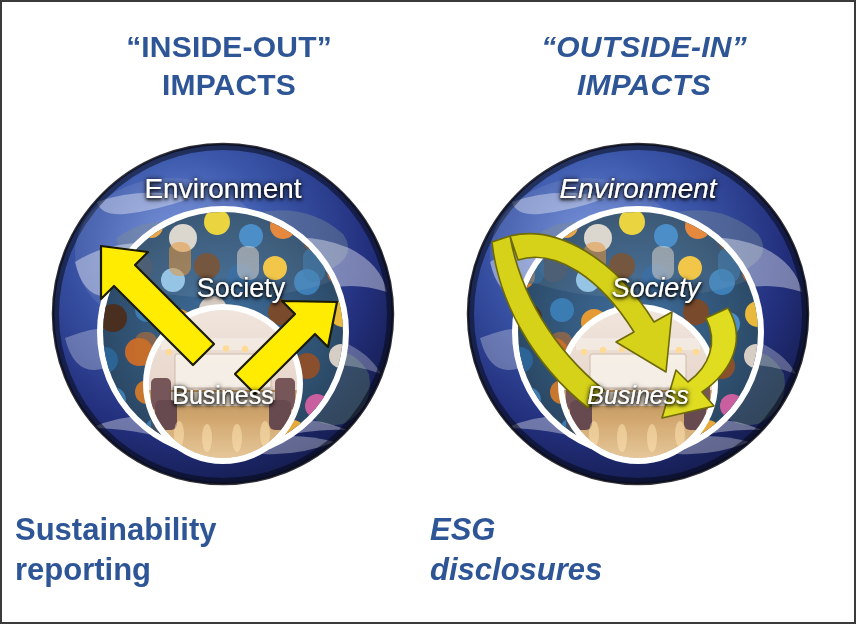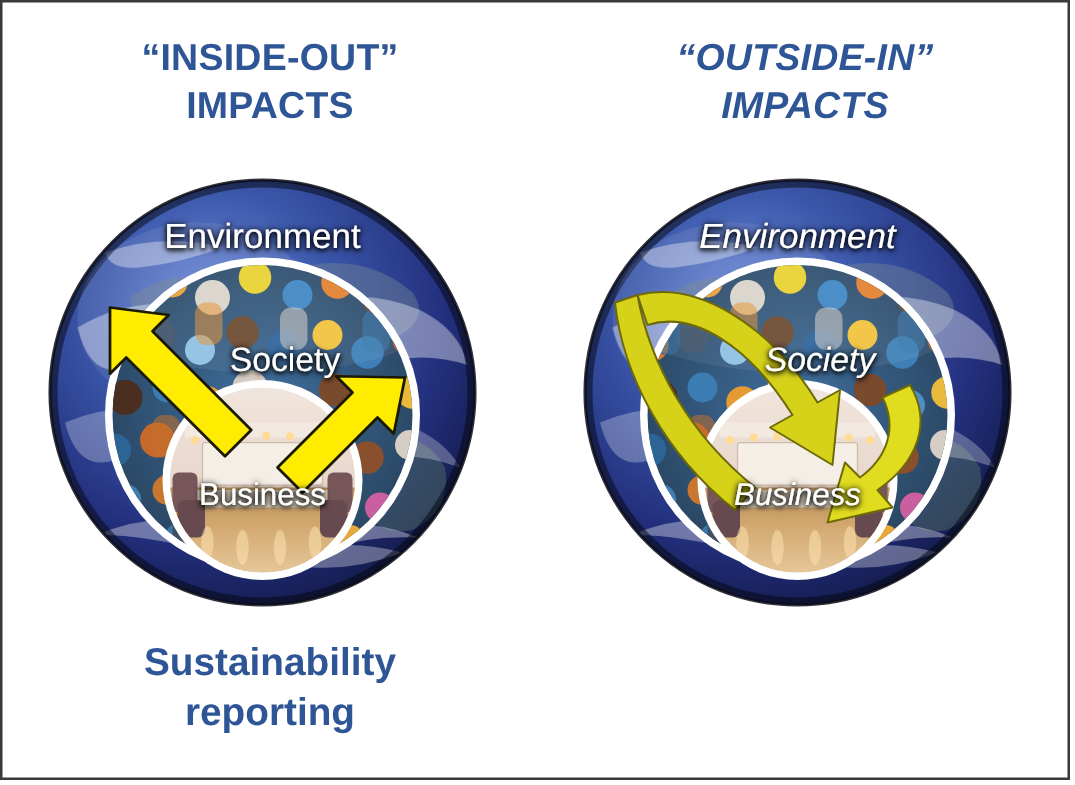--- a/index.html
+++ b/index.html
@@ -20,42 +20,42 @@
     border: 2px solid #3a3a3a;
     background: #ffffff;
     box-sizing: border-box;
   }
   .panel {
     position: absolute;
     top: 0;
     width: 428px;
     height: 624px;
   }
-  #panel-left  { left: 0; }
+  #panel-left  { left: 13px; }
   #panel-right { left: 428px; font-style: italic; }
 
   .panel-title {
     position: absolute;
     top: 26px;
     left: 0;
     width: 428px;
     text-align: center;
     font-size: 30px;
     font-weight: bold;
     line-height: 1.28;
     letter-spacing: 0.2px;
     color: #2e5596;
     white-space: pre-line;
   }
   .panel-caption {
     position: absolute;
     top: 508px;
     left: 0;
     width: 428px;
-    text-align: center;
+    text-align: left;
     font-size: 31px;
     font-weight: bold;
     line-height: 1.3;
     color: #2e5596;
     white-space: pre-line;
   }
   .diagram {
     position: absolute;
     top: 140px;
     left: 36px;
@@ -462,15 +462,17 @@
         </g>
 
         <text x="172" y="56" text-anchor="middle" font-family="Liberation Sans, sans-serif" font-size="28" fill="#ffffff" filter="url(#txtShadowR)">Environment</text>
 
         <text x="190" y="155" text-anchor="middle" font-family="Liberation Sans, sans-serif" font-size="27" fill="#ffffff" filter="url(#txtShadowR)">Society</text>
 
         <text x="172" y="262" text-anchor="middle" font-family="Liberation Sans, sans-serif" font-size="25" fill="#ffffff" filter="url(#txtShadowR)">Business</text>
       </svg>
     </div>
 
+    <div class="panel-caption">ESG
+disclosures</div>
   </div>
 
 </div>
 
 </body></html>

